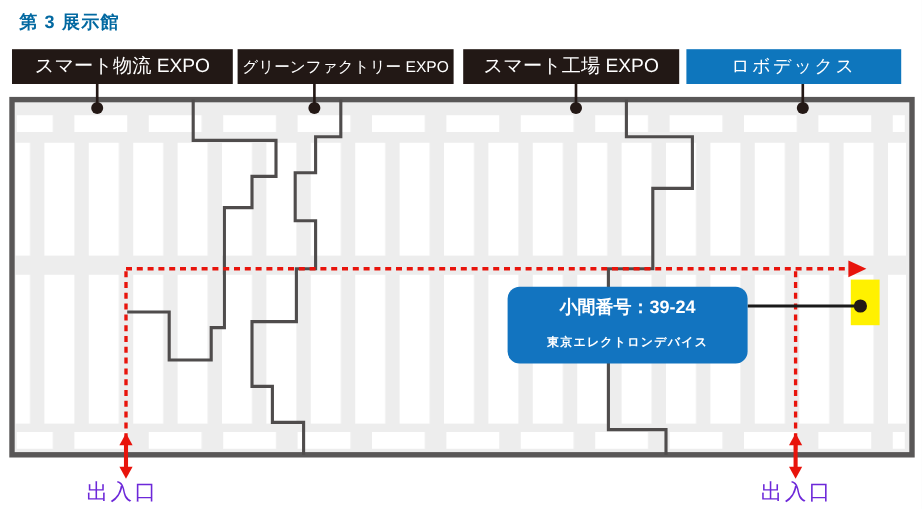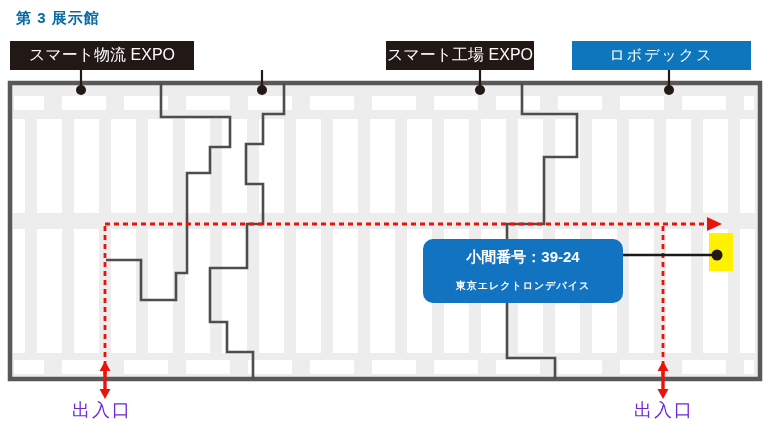--- a/index.html
+++ b/index.html
@@ -12,21 +12,21 @@
     letter-spacing:1px;
   }
   .zone-label{
     position:absolute;top:41px;height:29px;display:flex;align-items:center;justify-content:center;
     color:#ffffff;font-weight:normal;white-space:nowrap;
   }
   .zone-dark{background:#221815;}
   .zone-blue{background:#0e76bd;}
   .z1{left:10px;width:184px;font-size:16px;}
   .z2{left:198px;width:180px;font-size:13px;}
-  .z3{left:386px;width:148px;font-size:16px;}
+  .z3{left:386px;width:180px;font-size:16px;}
   .z4{left:572px;width:179px;font-size:15px;letter-spacing:2px;}
   .map-svg{position:absolute;left:0;top:0;width:768px;height:432px;}
   .callout{
     position:absolute;left:423px;top:239px;width:200px;height:64px;background:#1274c0;
     border-radius:10px;display:flex;flex-direction:column;align-items:center;justify-content:center;
     color:#fff;font-weight:bold;z-index:3;
   }
   .callout .l1{font-size:15px;line-height:29px;}
   .callout .l2{font-size:10px;line-height:29px;letter-spacing:1px;}
   .exit-label{
@@ -37,20 +37,23 @@
 </style>
 </head>
 <body>
 
 <div class="stage">
 
   <div class="page-title">第 3 展示館</div>
 
   <div class="zone-label zone-dark z1">
     <span>スマート物流 EXPO</span>
+  </div>
+  <div class="zone-label zone-dark z2">
+    <span>グリーンファクトリー EXPO</span>
   </div>
   <div class="zone-label zone-dark z3">
     <span>スマート工場 EXPO</span>
   </div>
   <div class="zone-label zone-blue z4">
     <span>ロボデックス</span>
   </div>
 
   <svg class="map-svg" viewBox="0 0 768 432" xmlns="http://www.w3.org/2000/svg">
     <defs>

